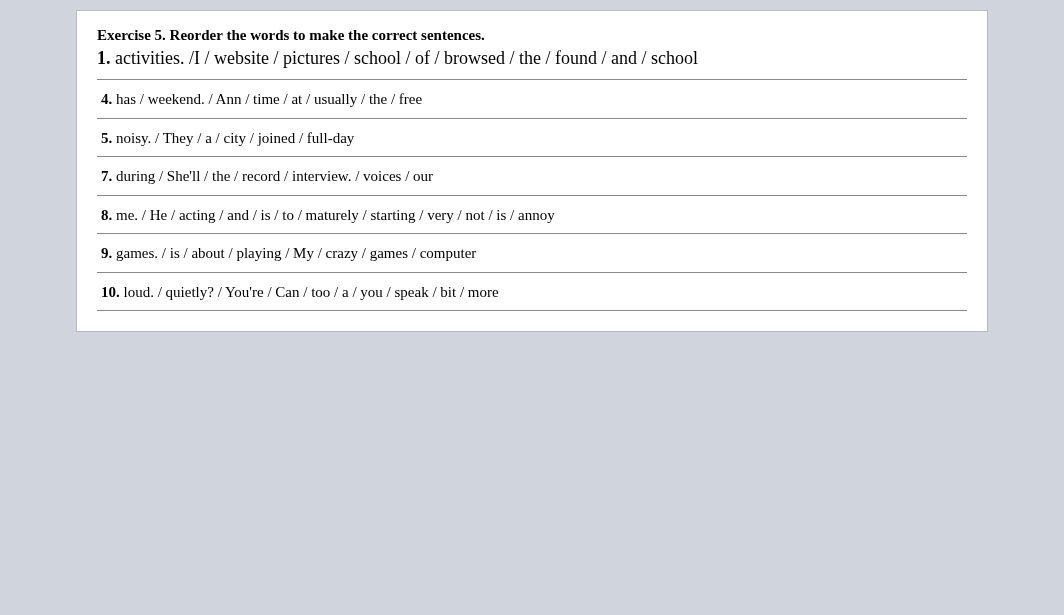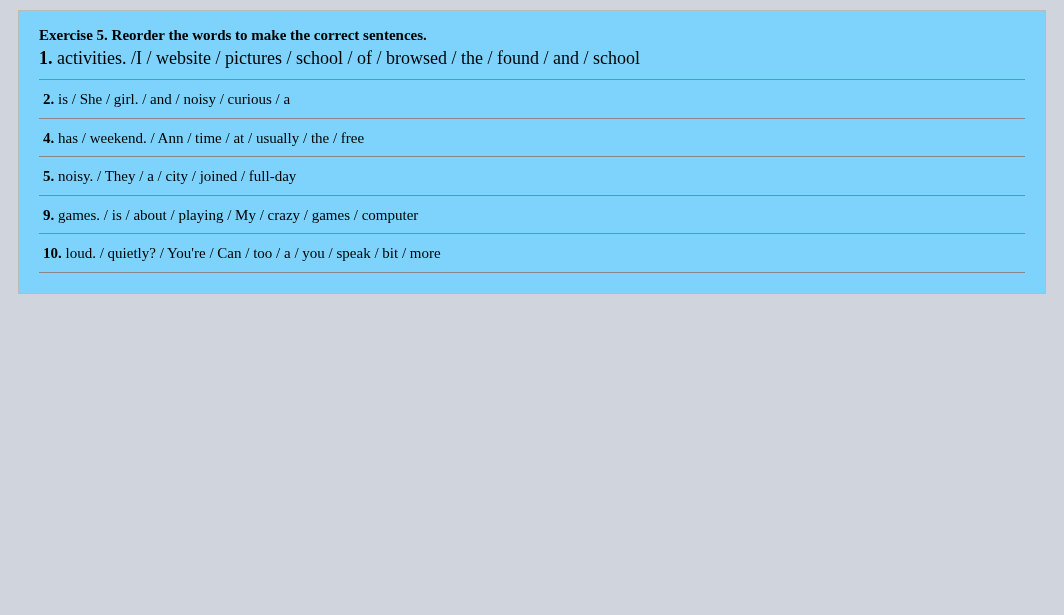--- a/index.html
+++ b/index.html
@@ -12,22 +12,22 @@
       background-color: #d0d4dc;
       font-family: 'Times New Roman', Times, serif;
       display: flex;
       justify-content: center;
       align-items: flex-start;
       min-height: 615px;
       padding: 10px;
     }
 
     .exercise-container {
-      background-color: #7dd3fc;
-      width: 1028px;
+      background-color: #ffffff;
+      width: 912px;
       padding: 16px 20px 20px 20px;
       border: 1px solid #bbb;
     }
 
     .exercise-title {
       font-weight: bold;
       font-size: 15px;
       margin-bottom: 4px;
     }
 
@@ -55,19 +55,20 @@
 <body>
 
 <div class="exercise-container">
   <div class="exercise-title">Exercise 5. Reorder the words to make the correct sentences.</div>
   <div class="exercise-row-1">
     <span class="item-number">1.</span>
     <span>activities. /I / website / pictures / school / of / browsed / the / found / and / school</span>
   </div>
 
   <div id="sentences-list">
-  <div class="sentence-item"><span class="item-number">2. </span><span>is / She / girl. / and / noisy / curious / a</span></div>
       <div class="sentence-item"><span class="item-number">4. </span><span>has / weekend. / Ann / time / at / usually / the / free</span></div>
       <div class="sentence-item"><span class="item-number">5. </span><span>noisy. / They / a / city / joined / full-day</span></div>
+      <div class="sentence-item"><span class="item-number">7. </span><span>during / She'll / the / record / interview. / voices / our</span></div>
+      <div class="sentence-item"><span class="item-number">8. </span><span>me. / He / acting / and / is / to / maturely / starting / very / not / is / annoy</span></div>
       <div class="sentence-item"><span class="item-number">9. </span><span>games. / is / about / playing / My / crazy / games / computer</span></div>
       <div class="sentence-item"><span class="item-number">10. </span><span>loud. / quietly? / You're / Can / too / a / you / speak / bit / more</span></div>
     </div>
 </div>
 
 </body></html>

